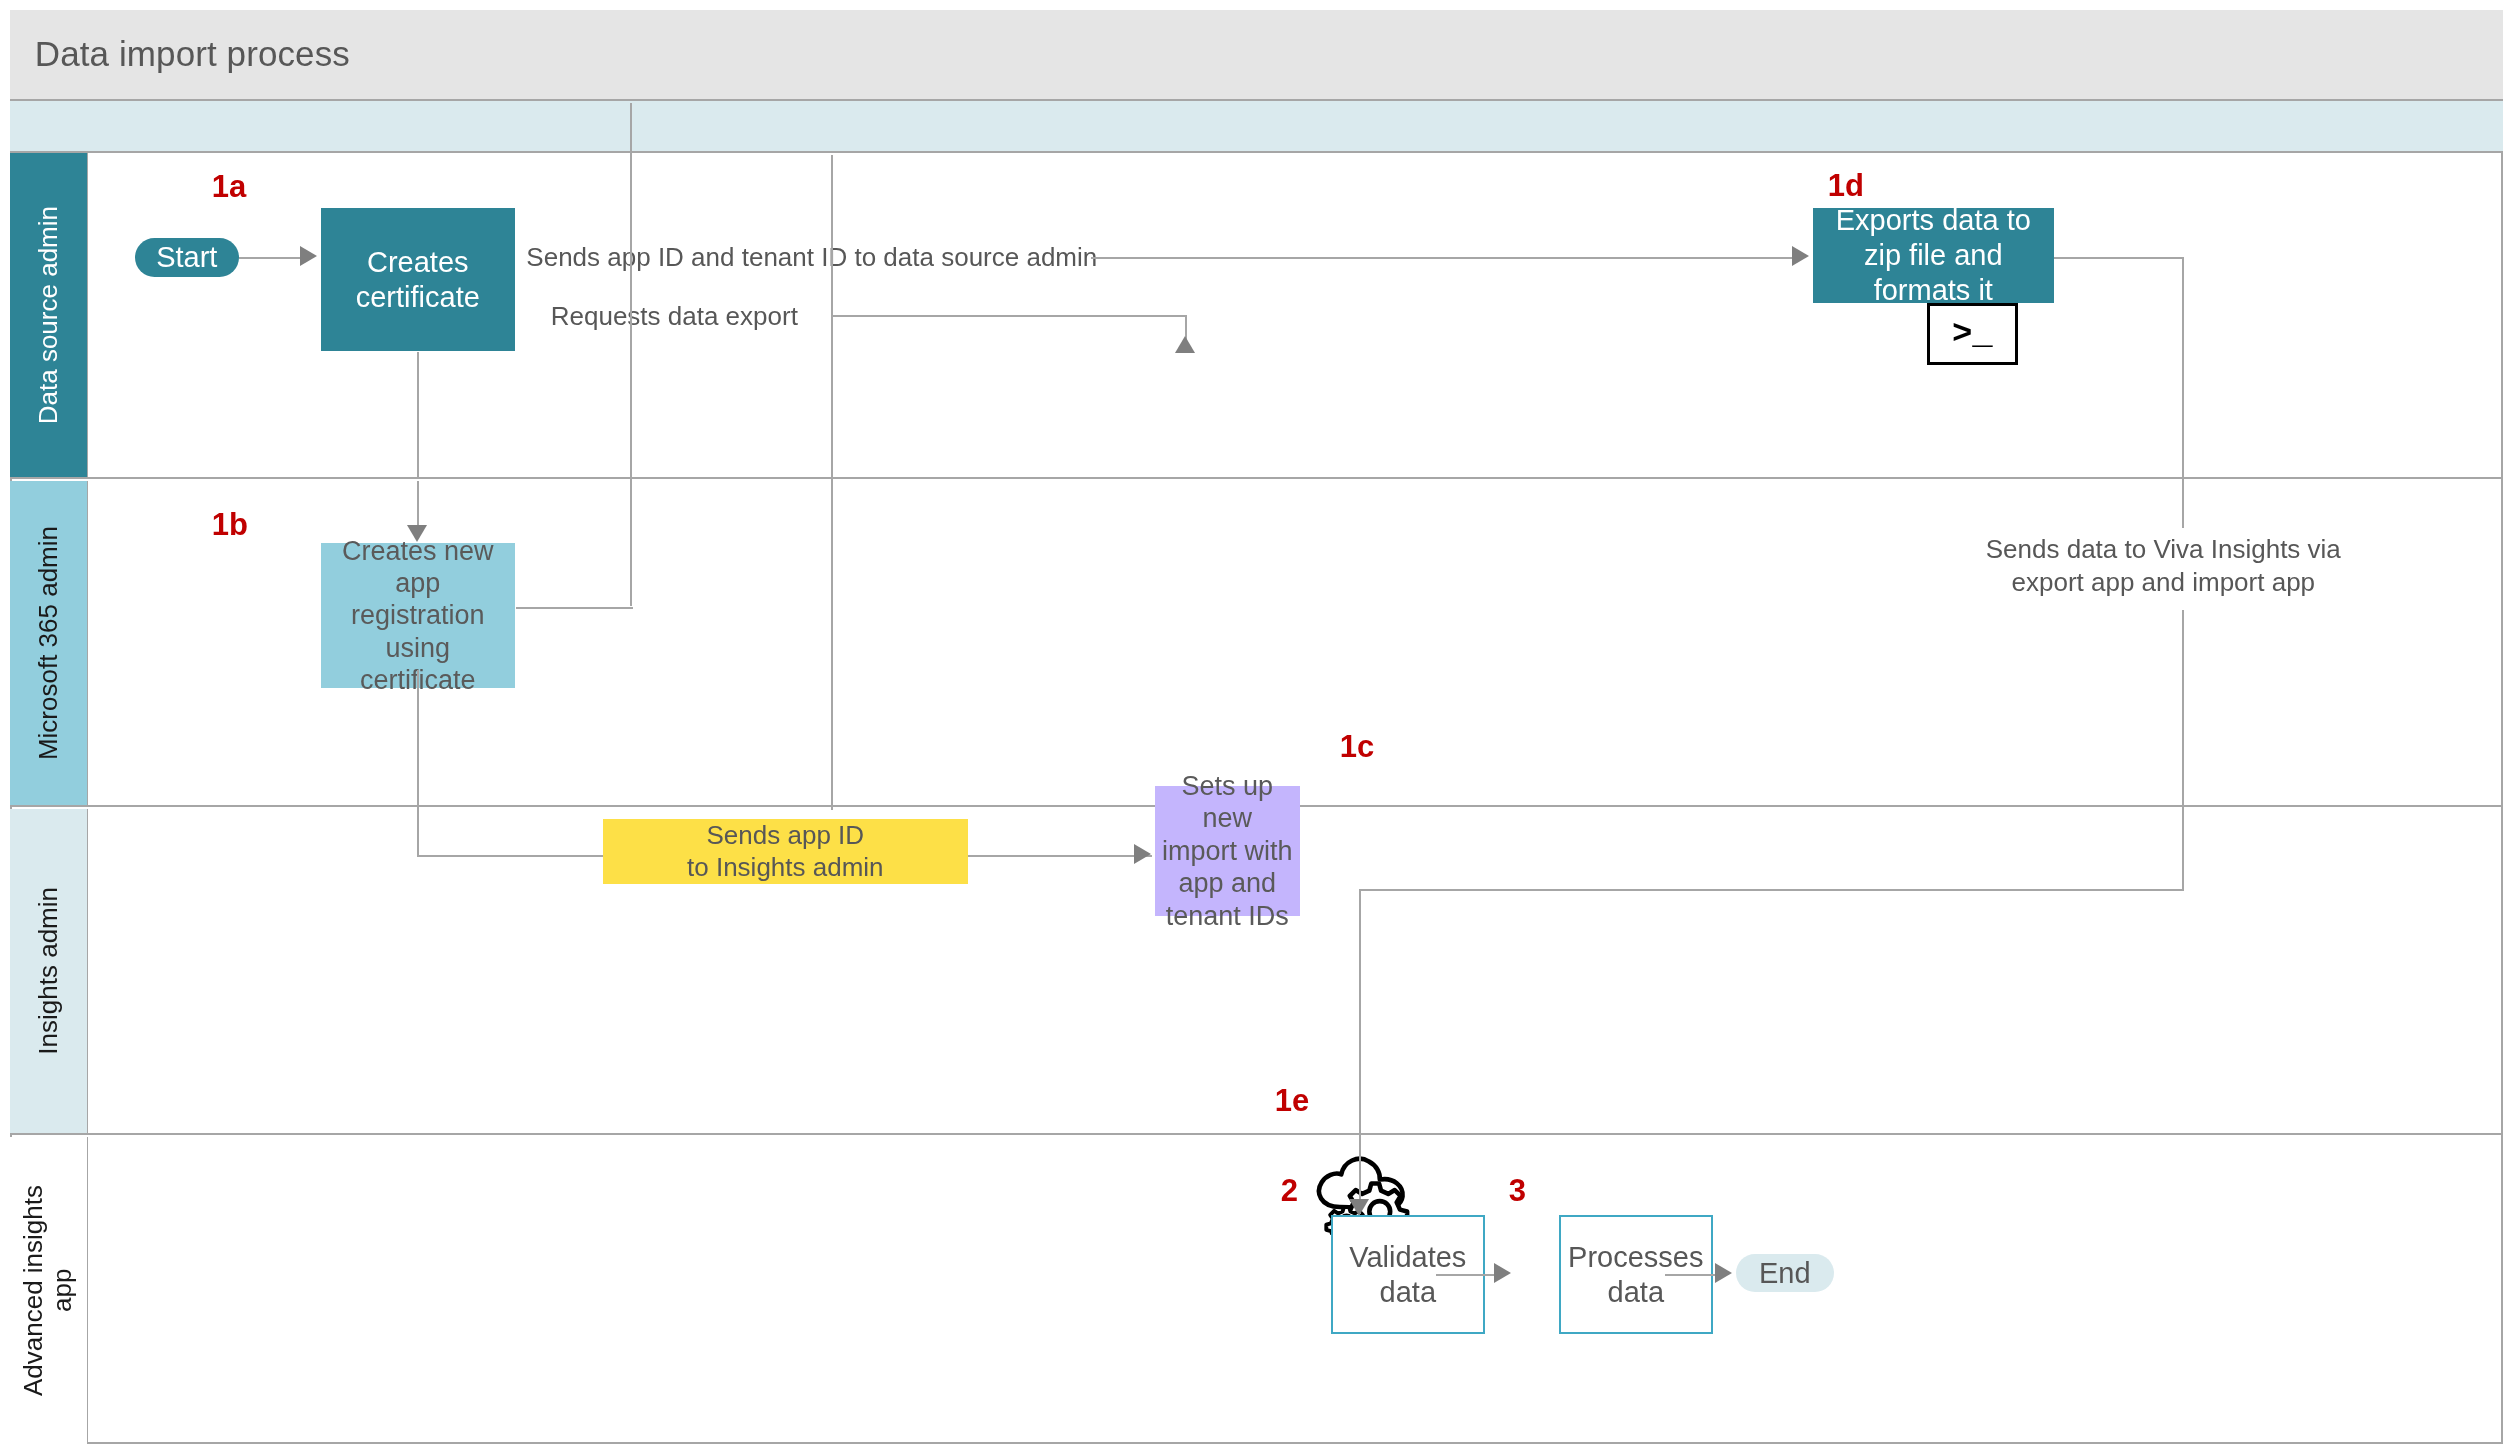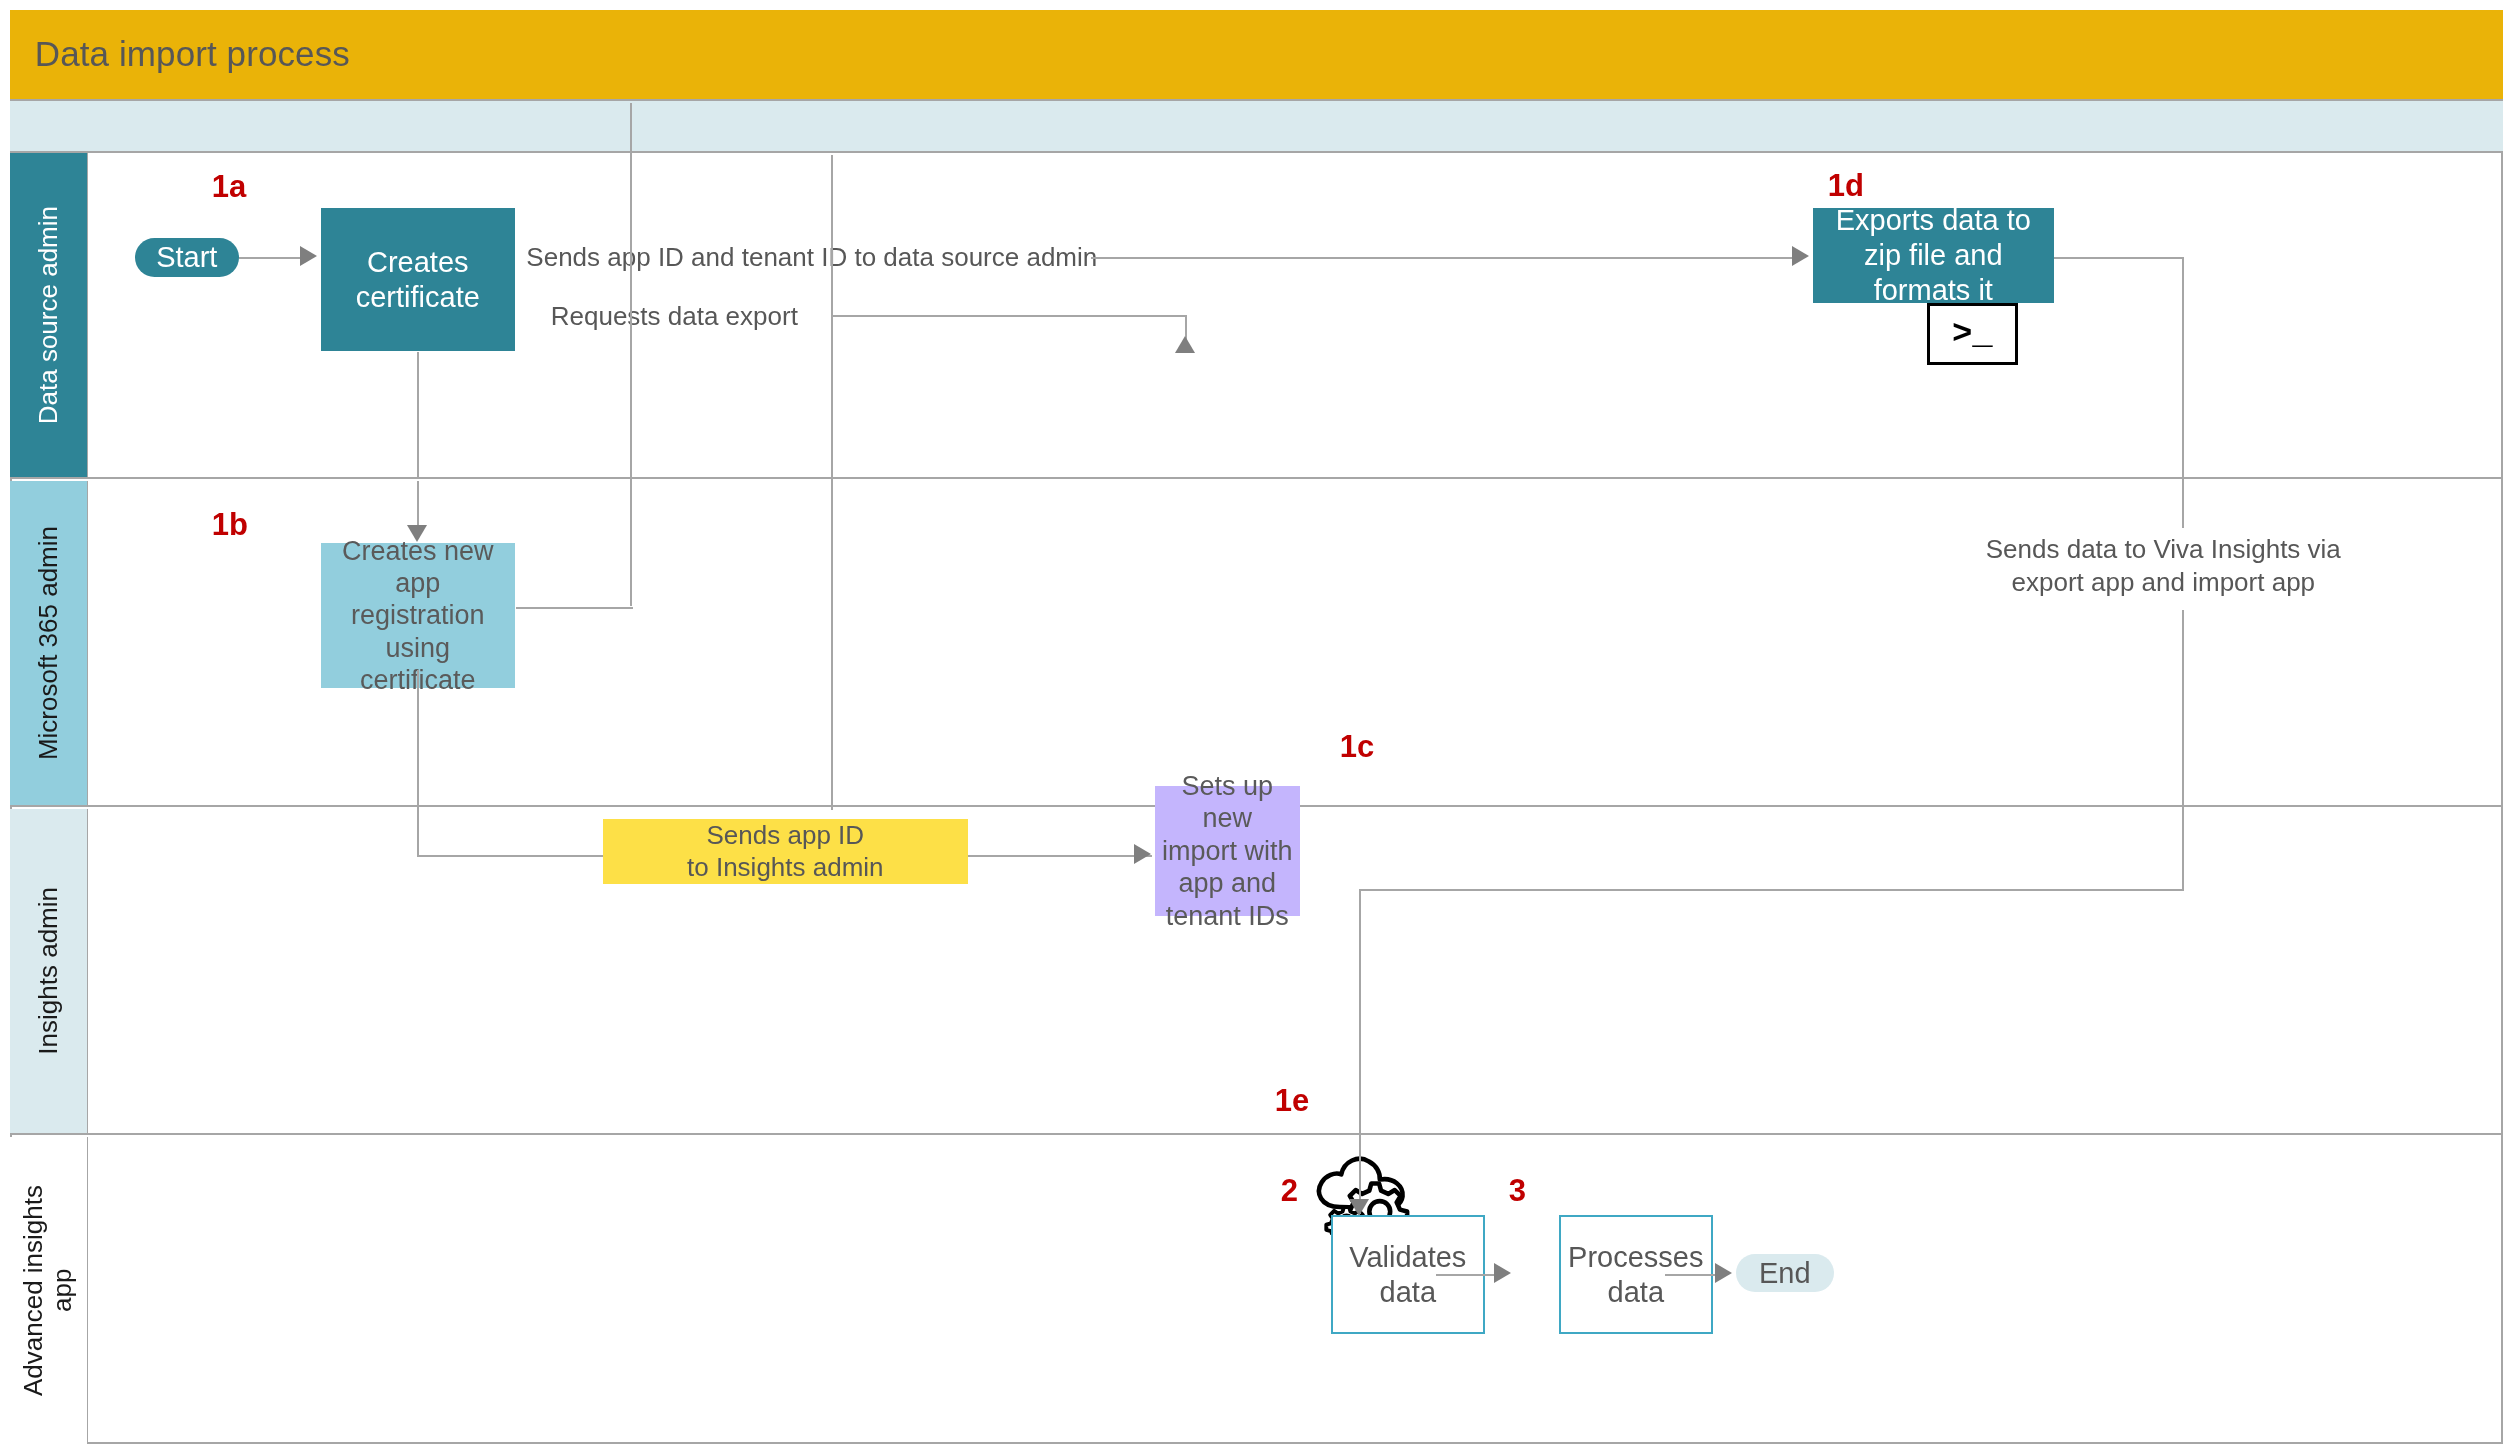--- a/index.html
+++ b/index.html
@@ -3,21 +3,21 @@
 <meta charset="utf-8">
 <style>
   html,body{margin:0;padding:0;background:#fff;}
   body{font-family:"Liberation Sans", sans-serif;}
   #stage{position:relative;width:2512px;height:1453px;background:#ffffff;overflow:hidden;}
 
   
   .frame{position:absolute;left:9.8px;top:9.8px;width:2493px;height:1434px;
          border:2px solid #a6a6a6;box-sizing:border-box;}
   .title-bar{position:absolute;left:9.8px;top:9.8px;width:2493px;height:91px;
-             background:#eab308;border-bottom:2px solid #a6a6a6;box-sizing:border-box;
+             background:#e5e5e5;border-bottom:2px solid #a6a6a6;box-sizing:border-box;
              display:flex;align-items:center;}
   .title-bar span{font-size:35px;color:#575757;padding-left:25px;letter-spacing:0.1px;}
   .subtitle-bar{position:absolute;left:9.8px;top:101px;width:2493px;height:52px;
                 background:#daeaee;border-bottom:2px solid #a6a6a6;box-sizing:border-box;}
 
   .lane{position:absolute;left:9.8px;width:2493px;box-sizing:border-box;
         border-bottom:2px solid #a6a6a6;}
   .lane-head{position:absolute;left:0;top:0;width:78px;height:100%;
              box-sizing:border-box;border-right:1.3px solid #a6a6a6;
              display:flex;align-items:center;justify-content:center;}

